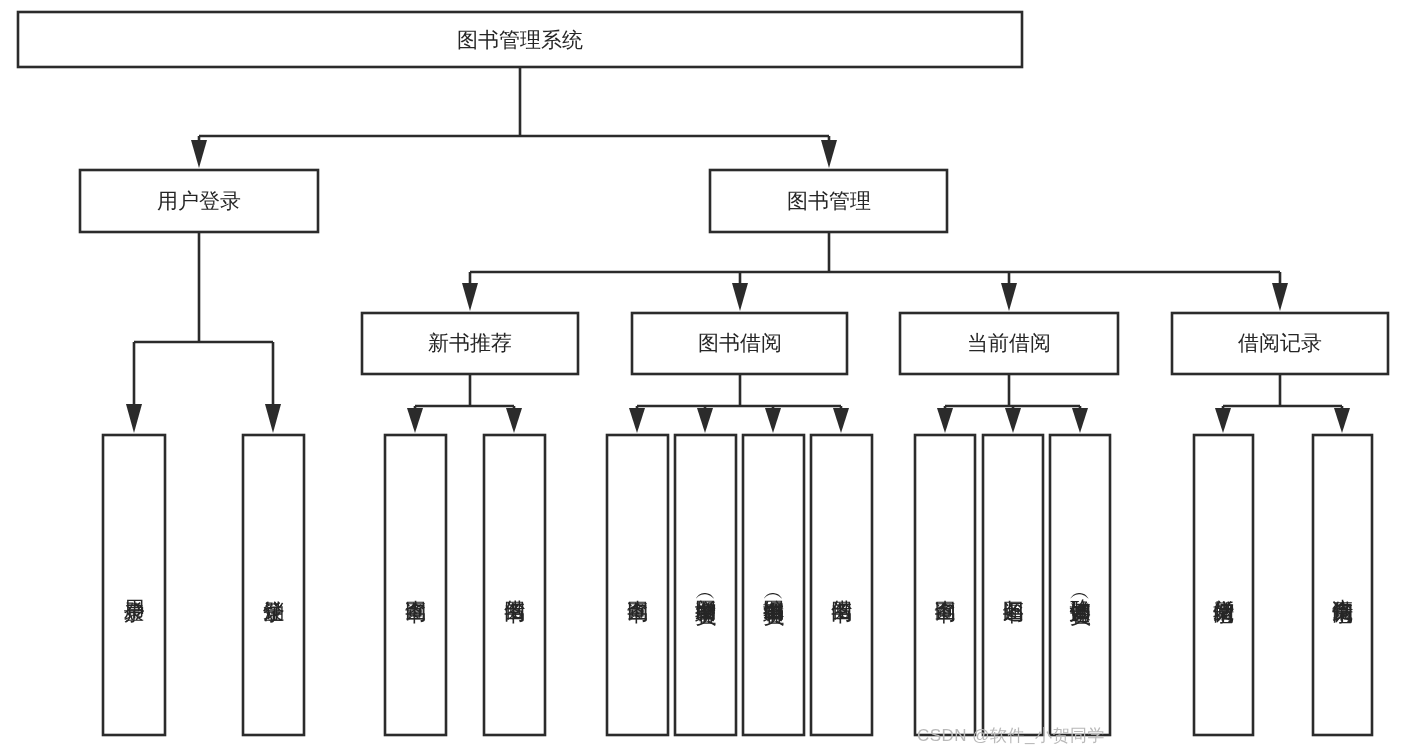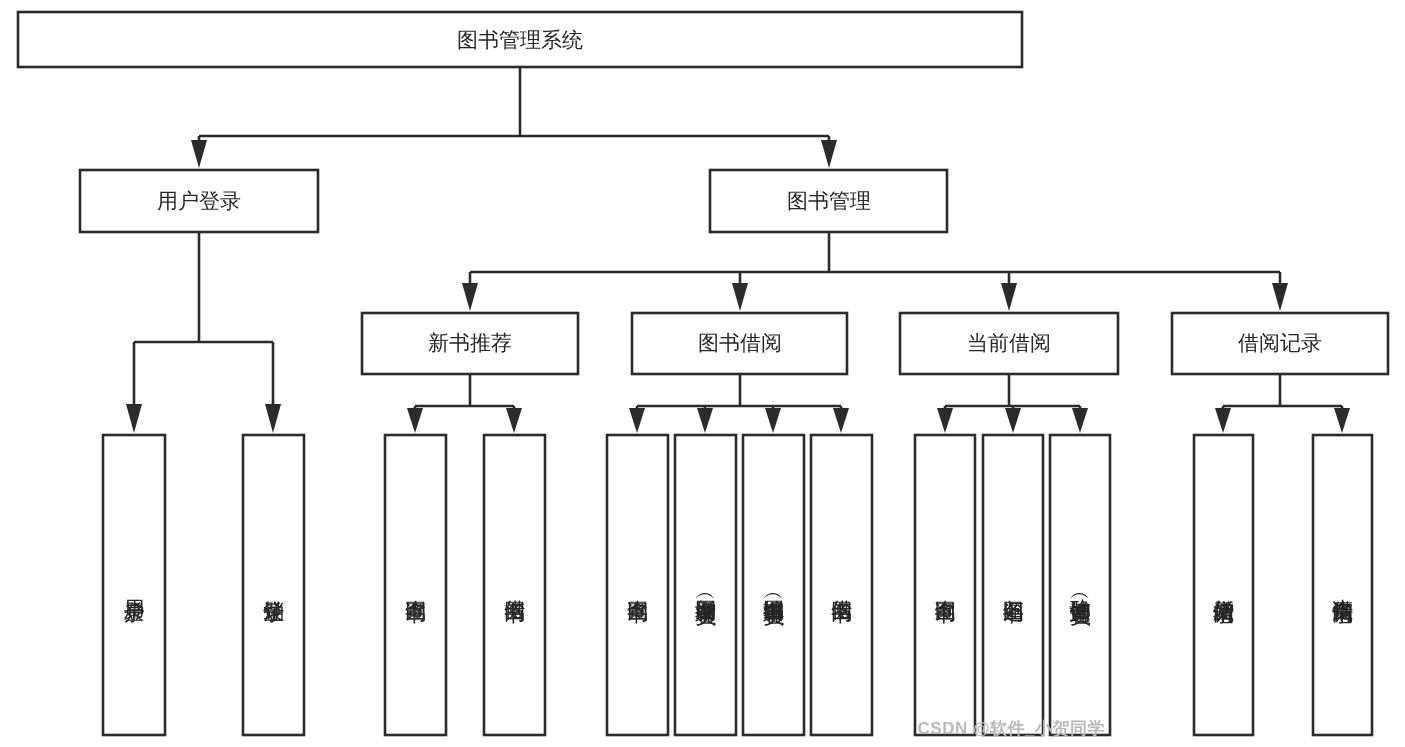--- a/index.html
+++ b/index.html
@@ -59,27 +59,26 @@
     font-size: 21px;
     line-height: 1.06;
     color: #262626;
     letter-spacing: 1px;
     white-space: nowrap;
     pointer-events: none;
   }
   .watermark {
     position: absolute;
     right: 8px;
-    bottom: 7px;
+    bottom: 0;
     font-family: "Liberation Sans", "DejaVu Sans", sans-serif;
     font-size: 17px;
     color: #b9b9b9;
     letter-spacing: 0.5px;
     white-space: nowrap;
-    font-weight: bold;
   }
 </style>
 </head>
 <body>
 
 <div id="diagram-root">
 
   <svg class="canvas" viewBox="0 0 1405 747">
 
     <g>

